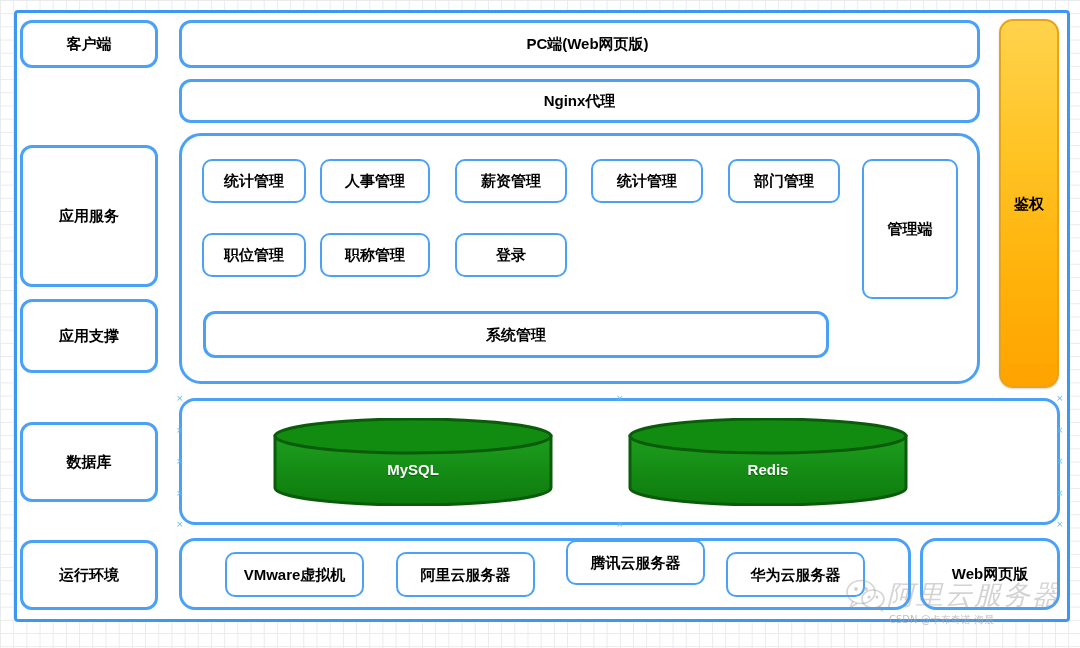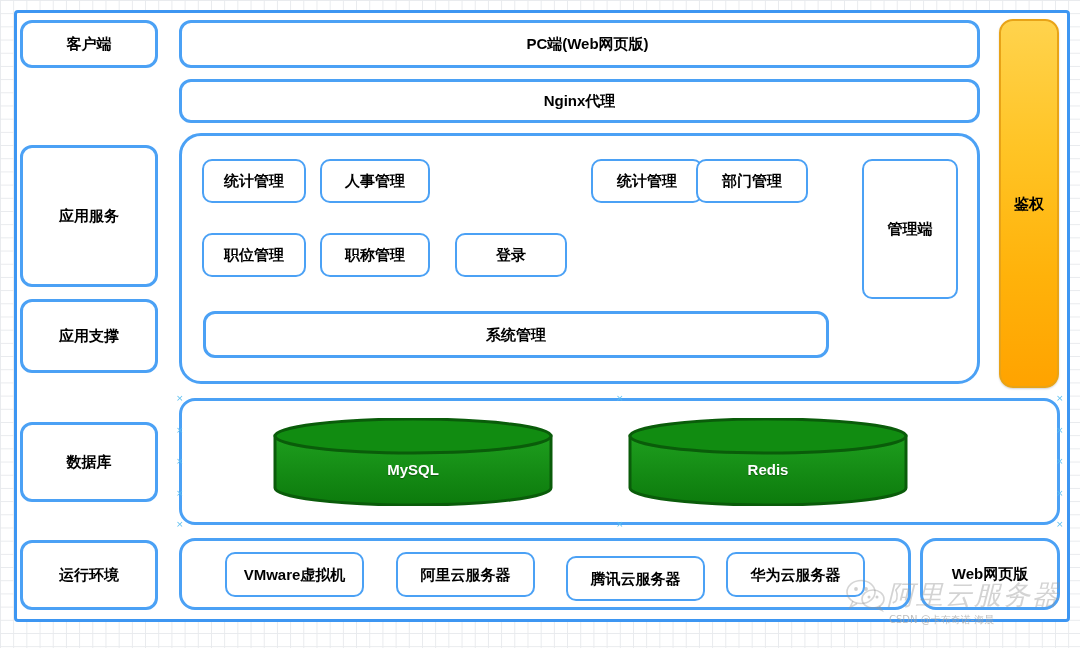--- a/index.html
+++ b/index.html
@@ -172,22 +172,23 @@
   <div class="abox blue lbl-15" style="left:20px; top:540px; width:138px; height:70px;">运行环境</div>
 
   <div class="abox blue lbl-15" style="left:179px; top:20px; width:801px; height:48px;padding-left:16px;">PC端(Web网页版)</div>
 
   <div class="abox blue lbl-15" style="left:179px; top:79px; width:801px; height:44px;">Nginx代理</div>
 
   <div class="abox grp" style="left:179px; top:133px; width:801px; height:251px;"></div>
 
   <div class="abox blue-thin lbl-15" style="left:202px; top:159px; width:104px; height:44px;">统计管理</div>
   <div class="abox blue-thin lbl-15" style="left:320px; top:159px; width:110px; height:44px;">人事管理</div>
+  <div class="abox blue-thin lbl-15" style="left:455px; top:159px; width:112px; height:44px;">薪资管理</div>
   <div class="abox blue-thin lbl-15" style="left:591px; top:159px; width:112px; height:44px;">统计管理</div>
-  <div class="abox blue-thin lbl-15" style="left:696px; top:159px; width:112px; height:44px;">部门管理</div>
+  <div class="abox blue-thin lbl-15" style="left:728px; top:159px; width:112px; height:44px;border-radius:9px;">部门管理</div>
 
   <div class="abox blue-thin lbl-15" style="left:202px; top:233px; width:104px; height:44px;">职位管理</div>
   <div class="abox blue-thin lbl-15" style="left:320px; top:233px; width:110px; height:44px;">职称管理</div>
   <div class="abox blue-thin lbl-15" style="left:455px; top:233px; width:112px; height:44px;">登录</div>
 
   <div class="abox blue-thin lbl-15" style="left:862px; top:159px; width:96px; height:140px;">管理端</div>
 
   <div class="abox blue lbl-15" style="left:203px; top:311px; width:626px; height:47px;">系统管理</div>
 
   <div class="abox auth-pill" style="left:999px; top:19px; width:60px; height:369px;">鉴权</div>
@@ -232,21 +233,21 @@
       <path d="M3,18 L3,70 A138,17 0 0 0 279,70 L279,18 Z" fill="url(#gredis)" stroke="#0A5C0A" stroke-width="3"></path>
       <ellipse cx="141" cy="18" rx="138" ry="17" fill="#118C11" stroke="#0A5C0A" stroke-width="3"></ellipse>
     </svg>
     <div class="cyl-label" style="top:43px;">Redis</div>
   </div>
 
   <div class="abox grp-sel" style="left:179px; top:538px; width:732px; height:72px;"></div>
 
   <div class="abox blue-thin lbl-15" style="left:225px; top:552px; width:139px; height:45px;">VMware虚拟机</div>
   <div class="abox blue-thin lbl-15" style="left:396px; top:552px; width:139px; height:45px;">阿里云服务器</div>
-  <div class="abox blue-thin lbl-15" style="left:566px; top:556px; width:139px; height:45px;">腾讯云服务器</div>
+  <div class="abox blue-thin lbl-15" style="left:566px; top:540px; width:139px; height:45px;">腾讯云服务器</div>
   <div class="abox blue-thin lbl-15" style="left:726px; top:552px; width:139px; height:45px;">华为云服务器</div>
 
   <div class="abox grp-sel" style="left:920px; top:538px; width:140px; height:72px;"></div>
   <div class="abox blue-thin lbl-15" style="left:929px; top:546px; width:122px; height:56px; border:none;">Web网页版</div>
 
   <div id="watermark" style="left:845px; top:577px; width:235px; height:62px;">
     <div class="wm-icon">
       <svg width="40" height="34" viewBox="0 0 40 34">
         <g fill="none" stroke="rgba(150,150,150,0.40)" stroke-width="1.6">
           <ellipse cx="16" cy="13" rx="14" ry="11.5"></ellipse>

